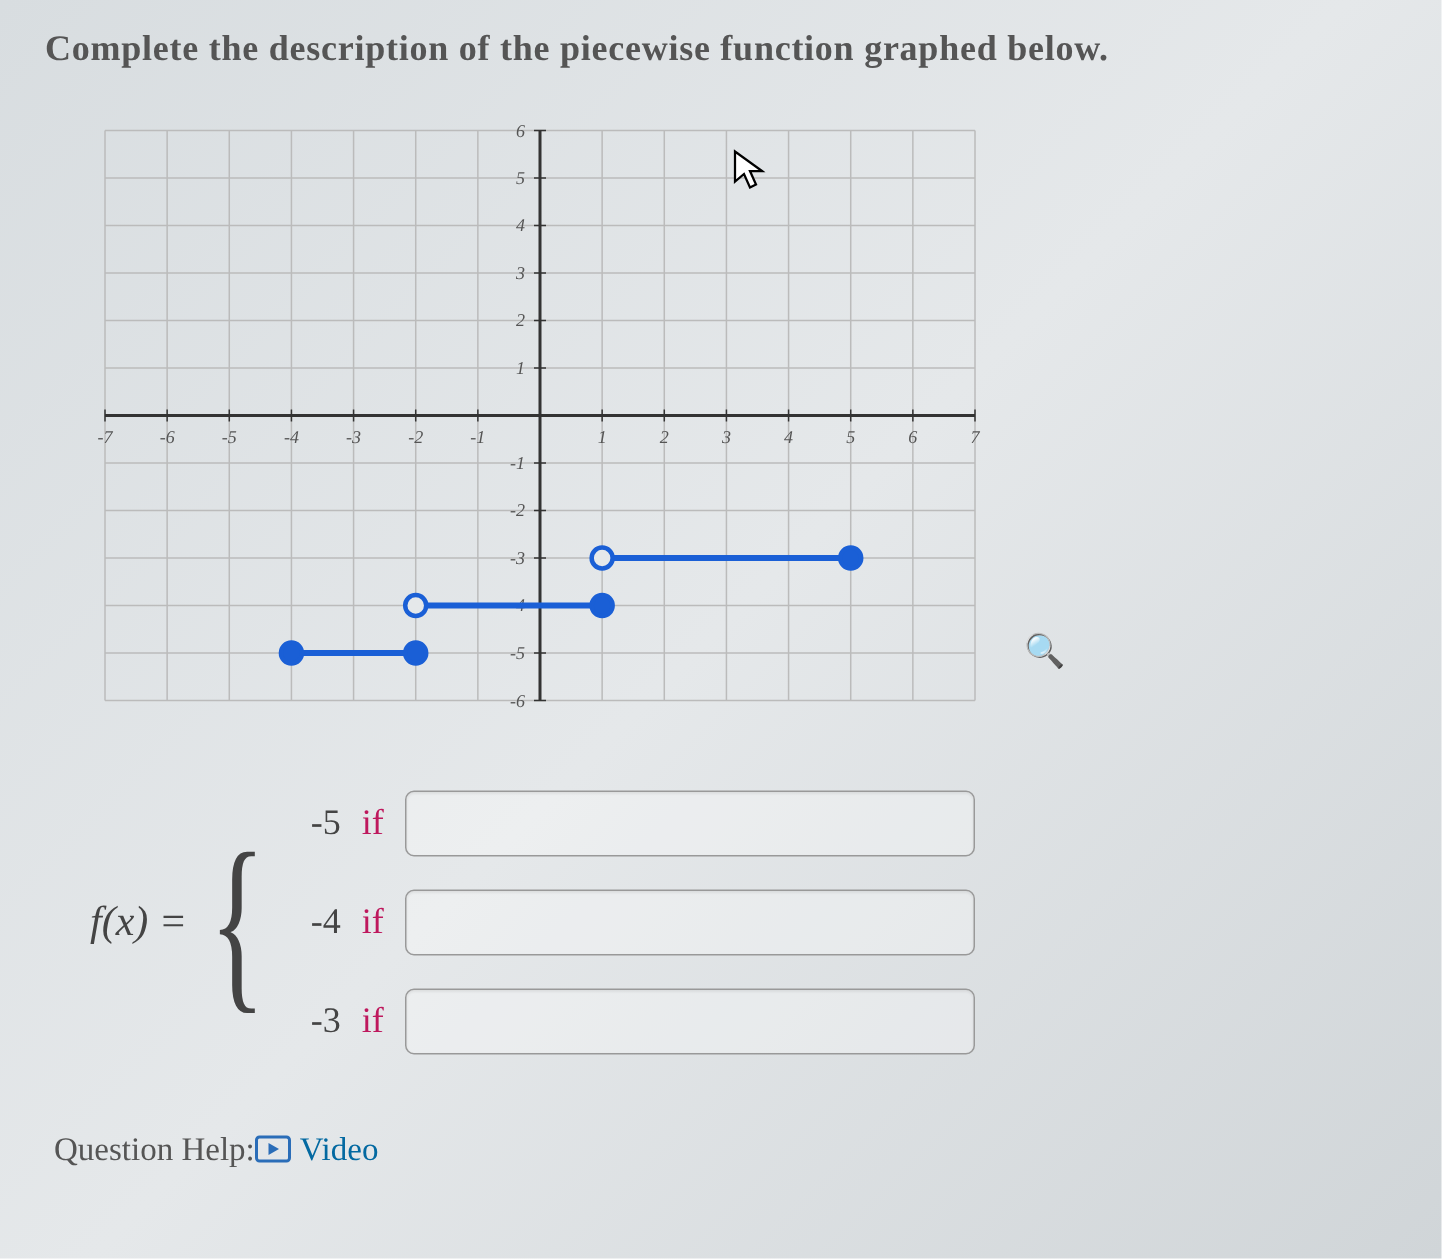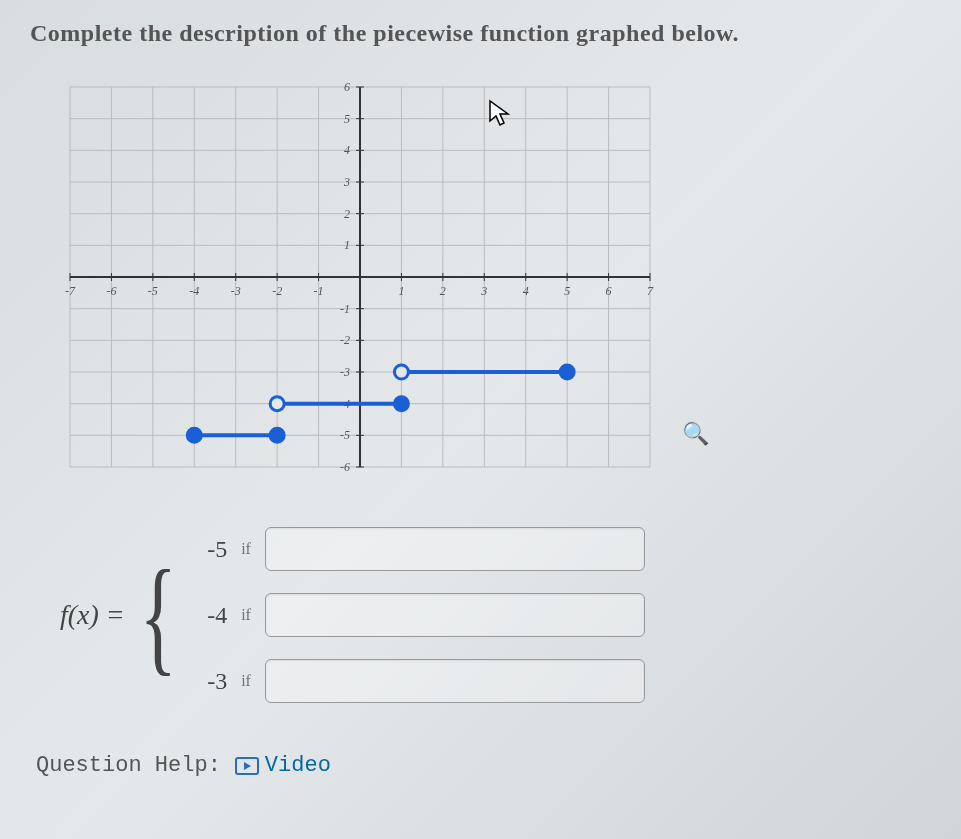--- a/index.html
+++ b/index.html
@@ -73,42 +73,40 @@
       align-items: center;
       gap: 14px;
     }
     .row .value {
       font-size: 24px;
       color: #444;
       width: 36px;
       text-align: right;
     }
     .row .if {
-      font-size: 16px;
-      color: #737373;
+      font-size: 24px;
+      color: #be185d;
     }
     .answer-input {
       width: 380px;
       height: 44px;
       border: 1px solid #999;
       border-radius: 6px;
       background: rgba(255,255,255,0.3);
       font-size: 18px;
       padding: 0 10px;
       box-shadow: inset 0 1px 2px rgba(0,0,0,0.08);
     }
     .help-line {
       margin-top: 50px;
       margin-left: 6px;
       font-size: 22px;
       color: #555;
       display: flex;
       align-items: center;
-      gap: 14px;
-      font-family: Liberation Mono, monospace;
     }
     .video-link {
       color: #0369a1;
       display: inline-flex;
       align-items: center;
       gap: 6px;
       font-size: 22px;
     }
     .video-icon {
       display: inline-block;

